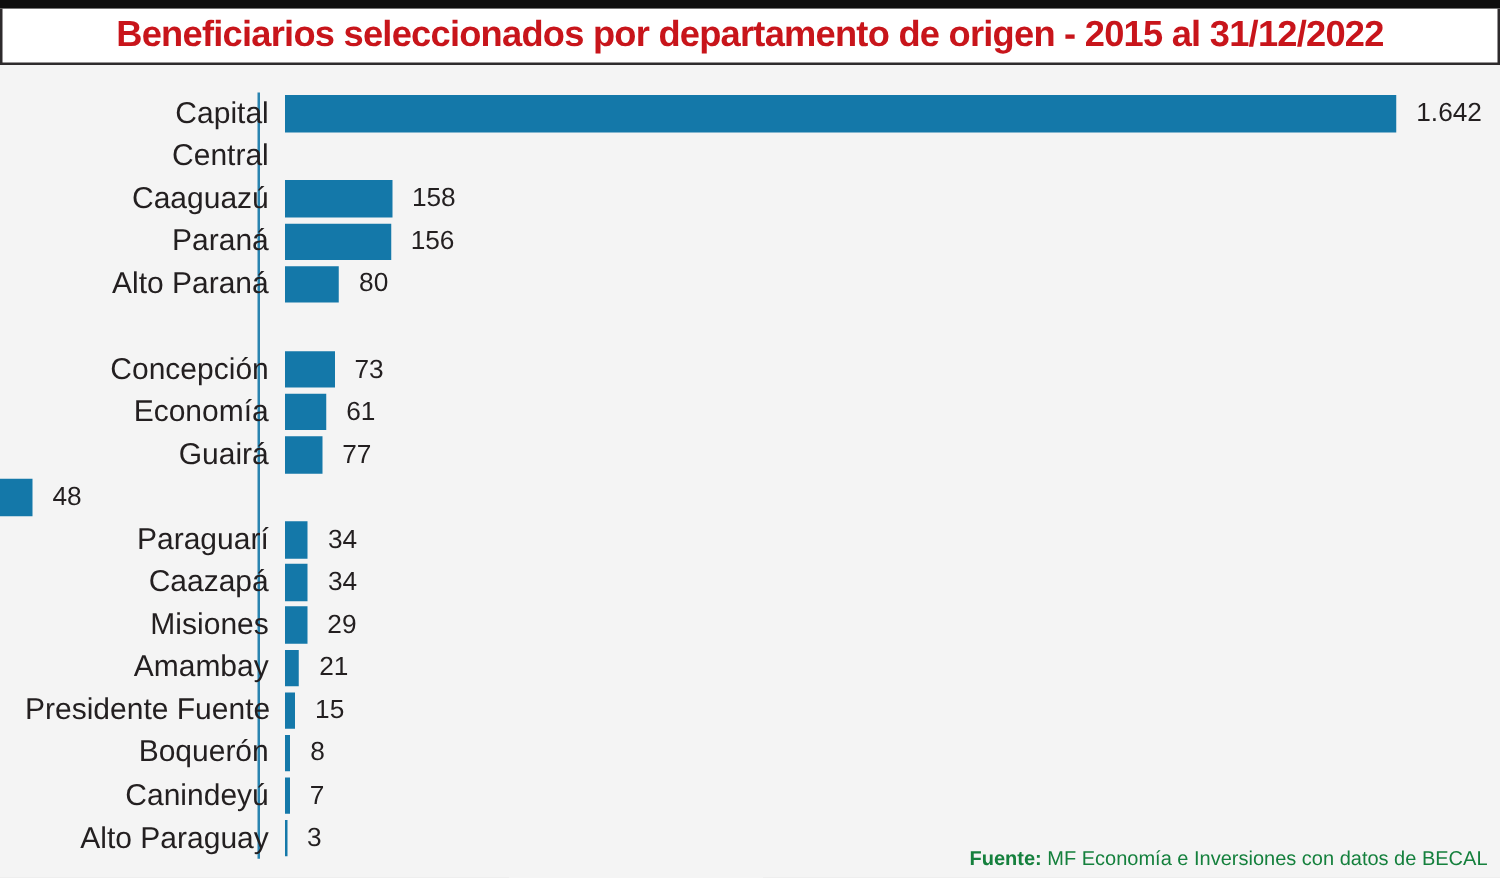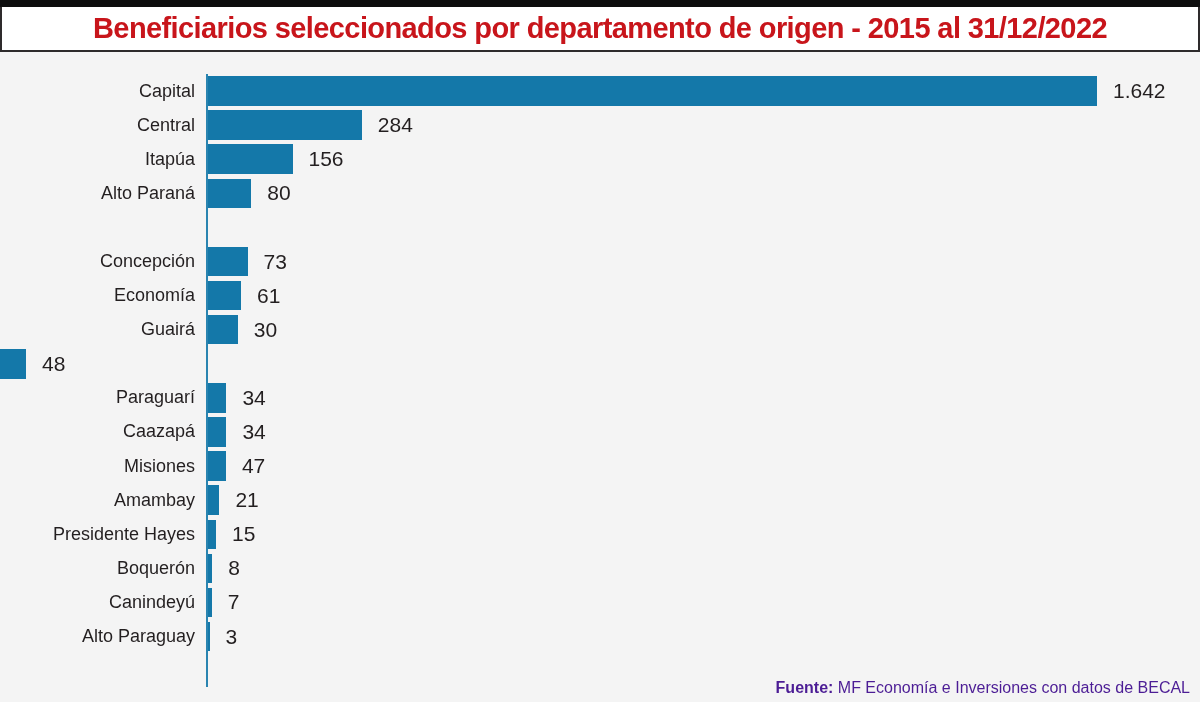--- a/index.html
+++ b/index.html
@@ -64,23 +64,24 @@
     align-items: center;
     position: relative;
     z-index: 1;
   }
 
   .cat {
     flex: none;
     width: 208px;
     padding-right: 13px;
     text-align: right;
-    font-size: 18px;
+    font-size: 24px;
     color: #231f20;
     white-space: nowrap;
+    margin-left: 20px;
   }
 
   .bar-track {
     flex: 1;
     height: 43px;
     display: flex;
     align-items: center;
   }
 
   .bar {
@@ -94,21 +95,21 @@
     font-size: 21px;
     color: #231f20;
     white-space: nowrap;
   }
 
   .source {
     position: absolute;
     right: 10px;
     bottom: 5px;
     font-size: 16px;
-    color: #4c1d95;
+    color: #15803d;
     white-space: nowrap;
   }
   .source .bold { font-weight: bold; }
 </style>
 </head>
 <body>
 
 <div class="frame">
   <div class="top-bar"></div>
 
@@ -121,27 +122,30 @@
     <div id="rows">
         <div class="row">
           <div class="cat">Capital</div>
           <div class="bar-track">
             <div class="bar" style="width: 889px; background: rgb(20, 120, 169);"></div>
             <span class="val">1.642</span>
           </div>
         </div>
         <div class="row">
           <div class="cat">Central</div>
-          <div class="bar-track">
-            <div class="bar" style="width: 153.8px; background: rgb(20, 120, 169);"></div>
-            <span class="val">284</span>
-          </div>
-        </div>
-        <div class="row">
-          <div class="cat">Itapúa</div>
+        </div>
+        <div class="row">
+          <div class="cat">Caaguazú</div>
+          <div class="bar-track">
+            <div class="bar" style="width: 85.5px; background: rgb(20, 120, 169);"></div>
+            <span class="val">158</span>
+          </div>
+        </div>
+        <div class="row">
+          <div class="cat">Paraná</div>
           <div class="bar-track">
             <div class="bar" style="width: 84.5px; background: rgb(20, 120, 169);"></div>
             <span class="val">156</span>
           </div>
         </div>
         <div class="row">
           <div class="cat">Alto Paraná</div>
           <div class="bar-track">
             <div class="bar" style="width: 43.3px; background: rgb(20, 120, 169);"></div>
             <span class="val">80</span>
@@ -160,21 +164,21 @@
           <div class="cat">Economía</div>
           <div class="bar-track">
             <div class="bar" style="width: 33px; background: rgb(20, 120, 169);"></div>
             <span class="val">61</span>
           </div>
         </div>
         <div class="row">
           <div class="cat">Guairá</div>
           <div class="bar-track">
             <div class="bar" style="width: 29.8px; background: rgb(20, 120, 169);"></div>
-            <span class="val">30</span>
+            <span class="val">77</span>
           </div>
         </div>
         <div class="row">
           <div class="bar-track">
             <div class="bar" style="width: 26px; background: rgb(20, 120, 169);"></div>
             <span class="val">48</span>
           </div>
         </div>
         <div class="row">
           <div class="cat">Paraguarí</div>
@@ -187,32 +191,32 @@
           <div class="cat">Caazapá</div>
           <div class="bar-track">
             <div class="bar" style="width: 18.4px; background: rgb(20, 120, 169);"></div>
             <span class="val">34</span>
           </div>
         </div>
         <div class="row">
           <div class="cat">Misiones</div>
           <div class="bar-track">
             <div class="bar" style="width: 17.9px; background: rgb(20, 120, 169);"></div>
-            <span class="val">47</span>
+            <span class="val">29</span>
           </div>
         </div>
         <div class="row">
           <div class="cat">Amambay</div>
           <div class="bar-track">
             <div class="bar" style="width: 11.4px; background: rgb(20, 120, 169);"></div>
             <span class="val">21</span>
           </div>
         </div>
         <div class="row">
-          <div class="cat">Presidente Hayes</div>
+          <div class="cat">Presidente Fuente</div>
           <div class="bar-track">
             <div class="bar" style="width: 8.1px; background: rgb(20, 120, 169);"></div>
             <span class="val">15</span>
           </div>
         </div>
         <div class="row">
           <div class="cat">Boquerón</div>
           <div class="bar-track">
             <div class="bar" style="width: 4.3px; background: rgb(20, 120, 169);"></div>
             <span class="val">8</span>

